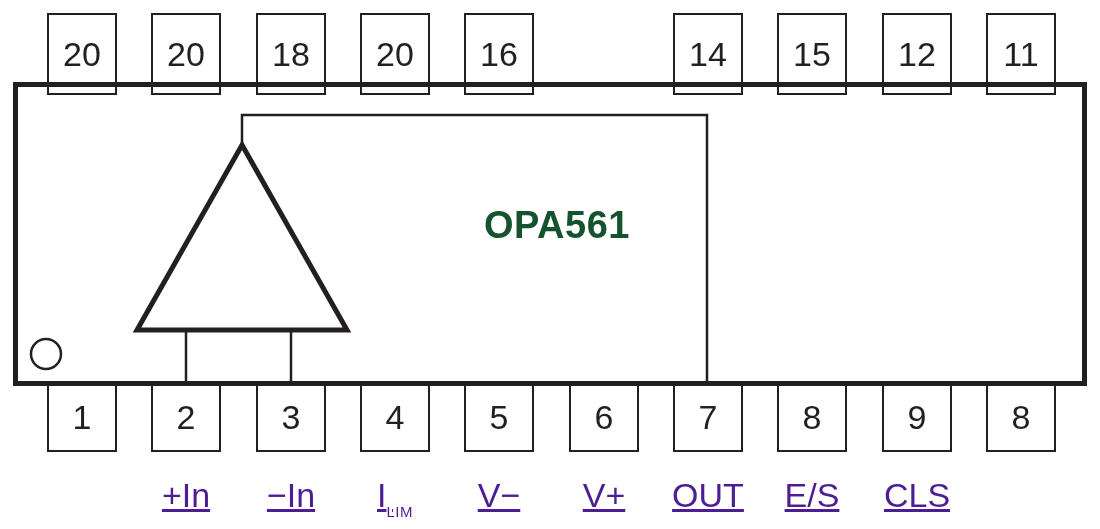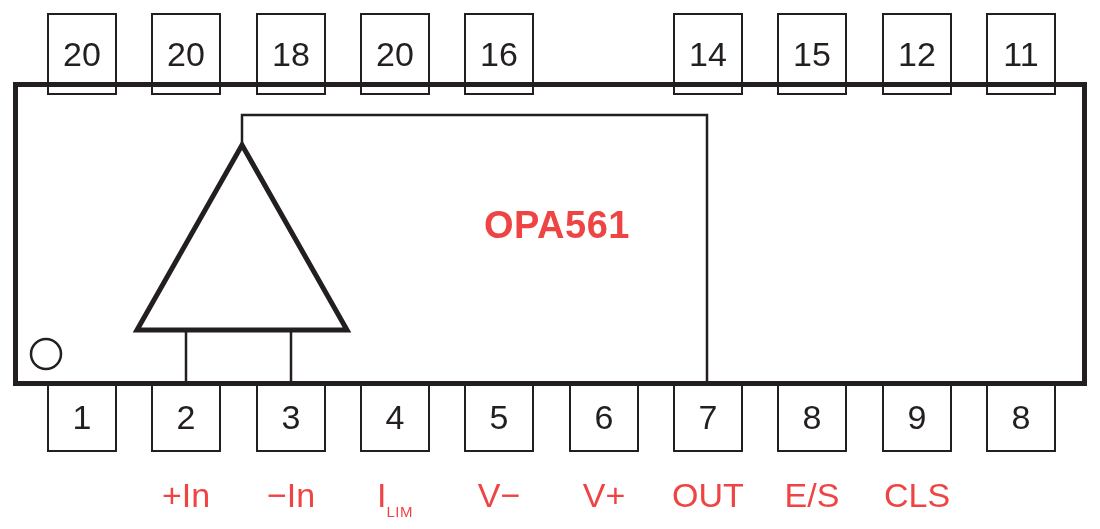--- a/index.html
+++ b/index.html
@@ -55,32 +55,33 @@
   .chip-title {
     position: absolute;
     left: 557px;
     top: 206px;
     transform: translateX(-50%);
     font-size: 38px;
     font-weight: bold;
     letter-spacing: 0.5px;
     line-height: 1;
     white-space: nowrap;
-    color: #ef4444;
+    color: #14532d;
     z-index: 3;
   }
   .pin-label {
     position: absolute;
     top: 478px;
     transform: translateX(-50%);
     font-size: 34px;
     line-height: 1;
     white-space: nowrap;
-    color: #ef4444;
+    color: #4c1d95;
     z-index: 1;
+    text-decoration: underline;
   }
   .pin-label .sub {
     font-size: 15px;
     vertical-align: -10px;
     letter-spacing: 0.5px;
   }
 </style>
 </head>
 <body>
 

